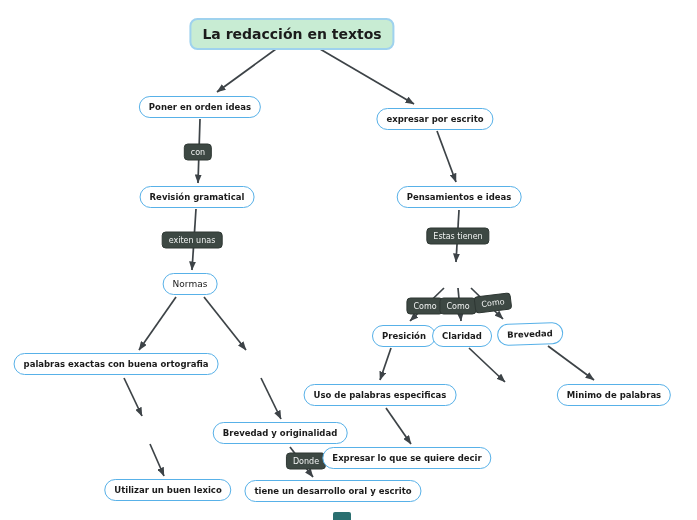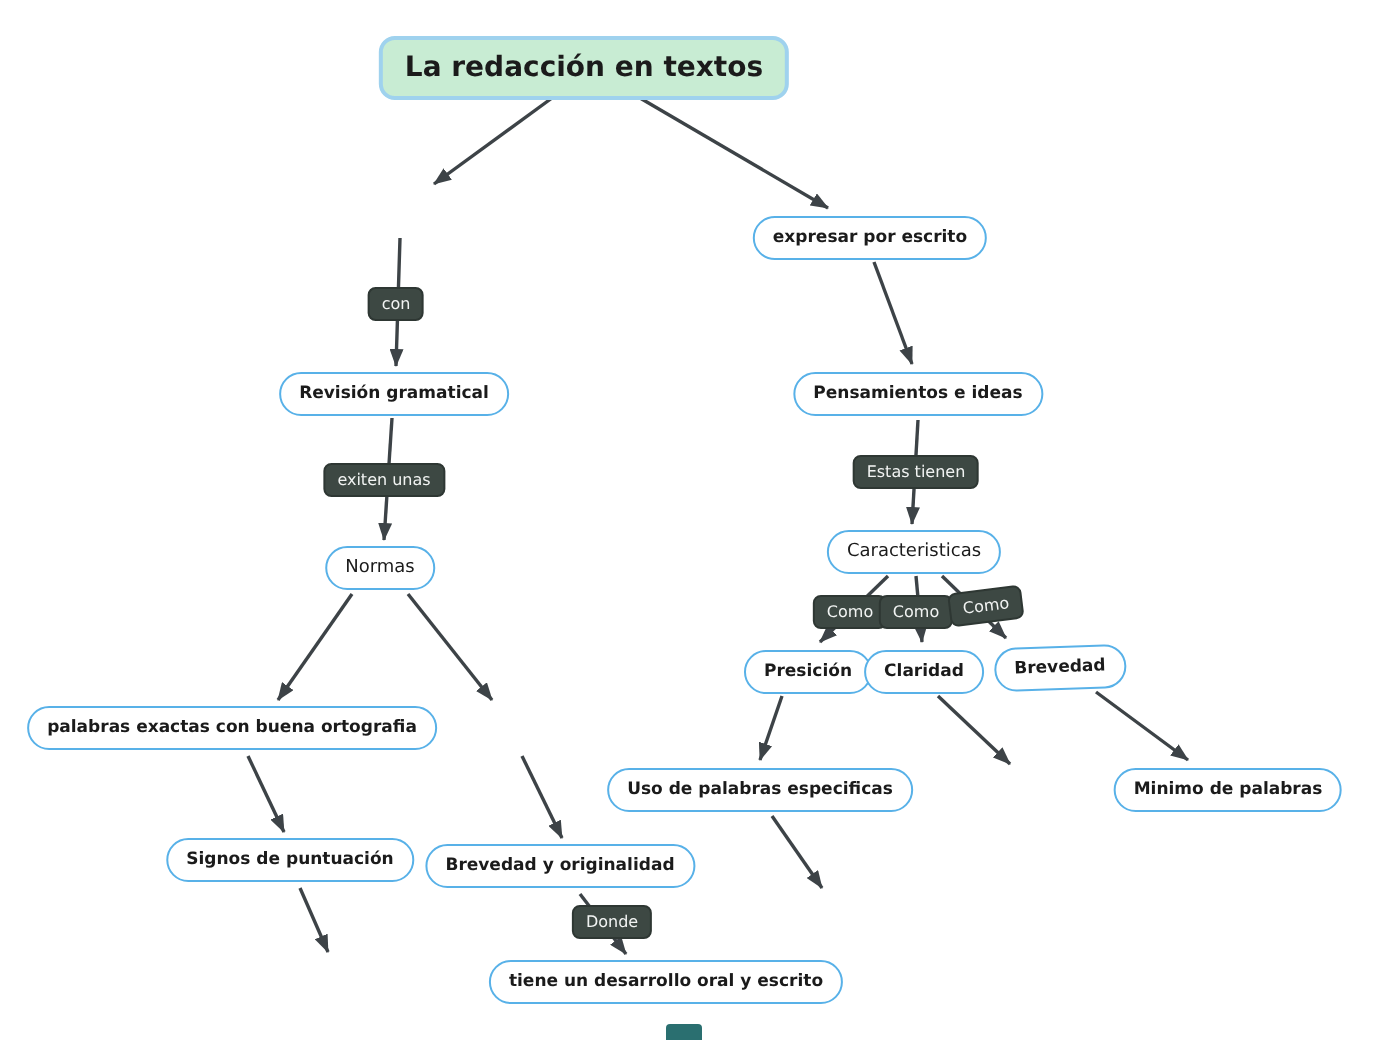--- a/index.html
+++ b/index.html
@@ -53,34 +53,35 @@
       <line x1="444" y1="288" x2="410" y2="321" marker-end="url(#arrowhead)"></line>
       <line x1="458" y1="288" x2="461" y2="321" marker-end="url(#arrowhead)"></line>
       <line x1="471" y1="288" x2="503" y2="319" marker-end="url(#arrowhead)"></line>
       <line x1="391" y1="348" x2="380" y2="380" marker-end="url(#arrowhead)"></line>
       <line x1="469" y1="348" x2="505" y2="382" marker-end="url(#arrowhead)"></line>
       <line x1="548" y1="346" x2="594" y2="380" marker-end="url(#arrowhead)"></line>
       <line x1="386" y1="408" x2="411" y2="444" marker-end="url(#arrowhead)"></line>
     </svg>
   <div id="bottom-accent"></div>
 <div class="node topic" style="left: 292px; top: 34px;">La redacción en textos</div>
+    <div class="node concept" style="left: 200px; top: 107px;">Poner en orden ideas</div>
     <div class="node connector-label" style="left: 198px; top: 152px;">con</div>
     <div class="node concept" style="left: 197px; top: 197px;">Revisión gramatical</div>
     <div class="node connector-label" style="left: 192px; top: 240px;">exiten unas</div>
     <div class="node concept normal" style="left: 190px; top: 284px;">Normas</div>
     <div class="node concept" style="left: 116px; top: 364px;">palabras exactas con buena ortografia</div>
-    <div class="node concept" style="left: 145px; top: 430px;">Signos de puntuación</div>
+    <div class="node concept" style="left: 168px; top: 490px;">Utilizar un buen lexico</div>
     <div class="node concept" style="left: 280px; top: 433px;">Brevedad y originalidad</div>
     <div class="node connector-label" style="left: 306px; top: 461px; text-align: right;">Donde</div>
     <div class="node concept" style="left: 333px; top: 491px; text-align: right;">tiene un desarrollo oral y escrito</div>
     <div class="node concept" style="left: 435px; top: 119px;">expresar por escrito</div>
     <div class="node concept" style="left: 459px; top: 197px;">Pensamientos e ideas</div>
     <div class="node connector-label" style="left: 458px; top: 236px;">Estas tienen</div>
-    <div class="node concept normal" style="left: 457px; top: 276px;">Caracteristicas</div>
     <div class="node connector-label" style="left: 425px; top: 306px;">Como</div>
     <div class="node connector-label" style="left: 458px; top: 306px;">Como</div>
     <div class="node connector-label" style="left: 493px; top: 303px; transform: translate(-50%, -50%) rotate(-7deg);">Como</div>
     <div class="node concept" style="left: 404px; top: 336px;">Presición</div>
     <div class="node concept" style="left: 462px; top: 336px;">Claridad</div>
     <div class="node concept" style="left: 530px; top: 334px; transform: translate(-50%, -50%) rotate(-2deg);">Brevedad</div>
     <div class="node concept" style="left: 380px; top: 395px;">Uso de palabras especificas</div>
     <div class="node concept" style="left: 614px; top: 395px;">Minimo de palabras</div>
+    <div class="node concept" style="left: 407px; top: 458px;">Expresar lo que se quiere decir</div>
   </div>
 
 </body></html>

